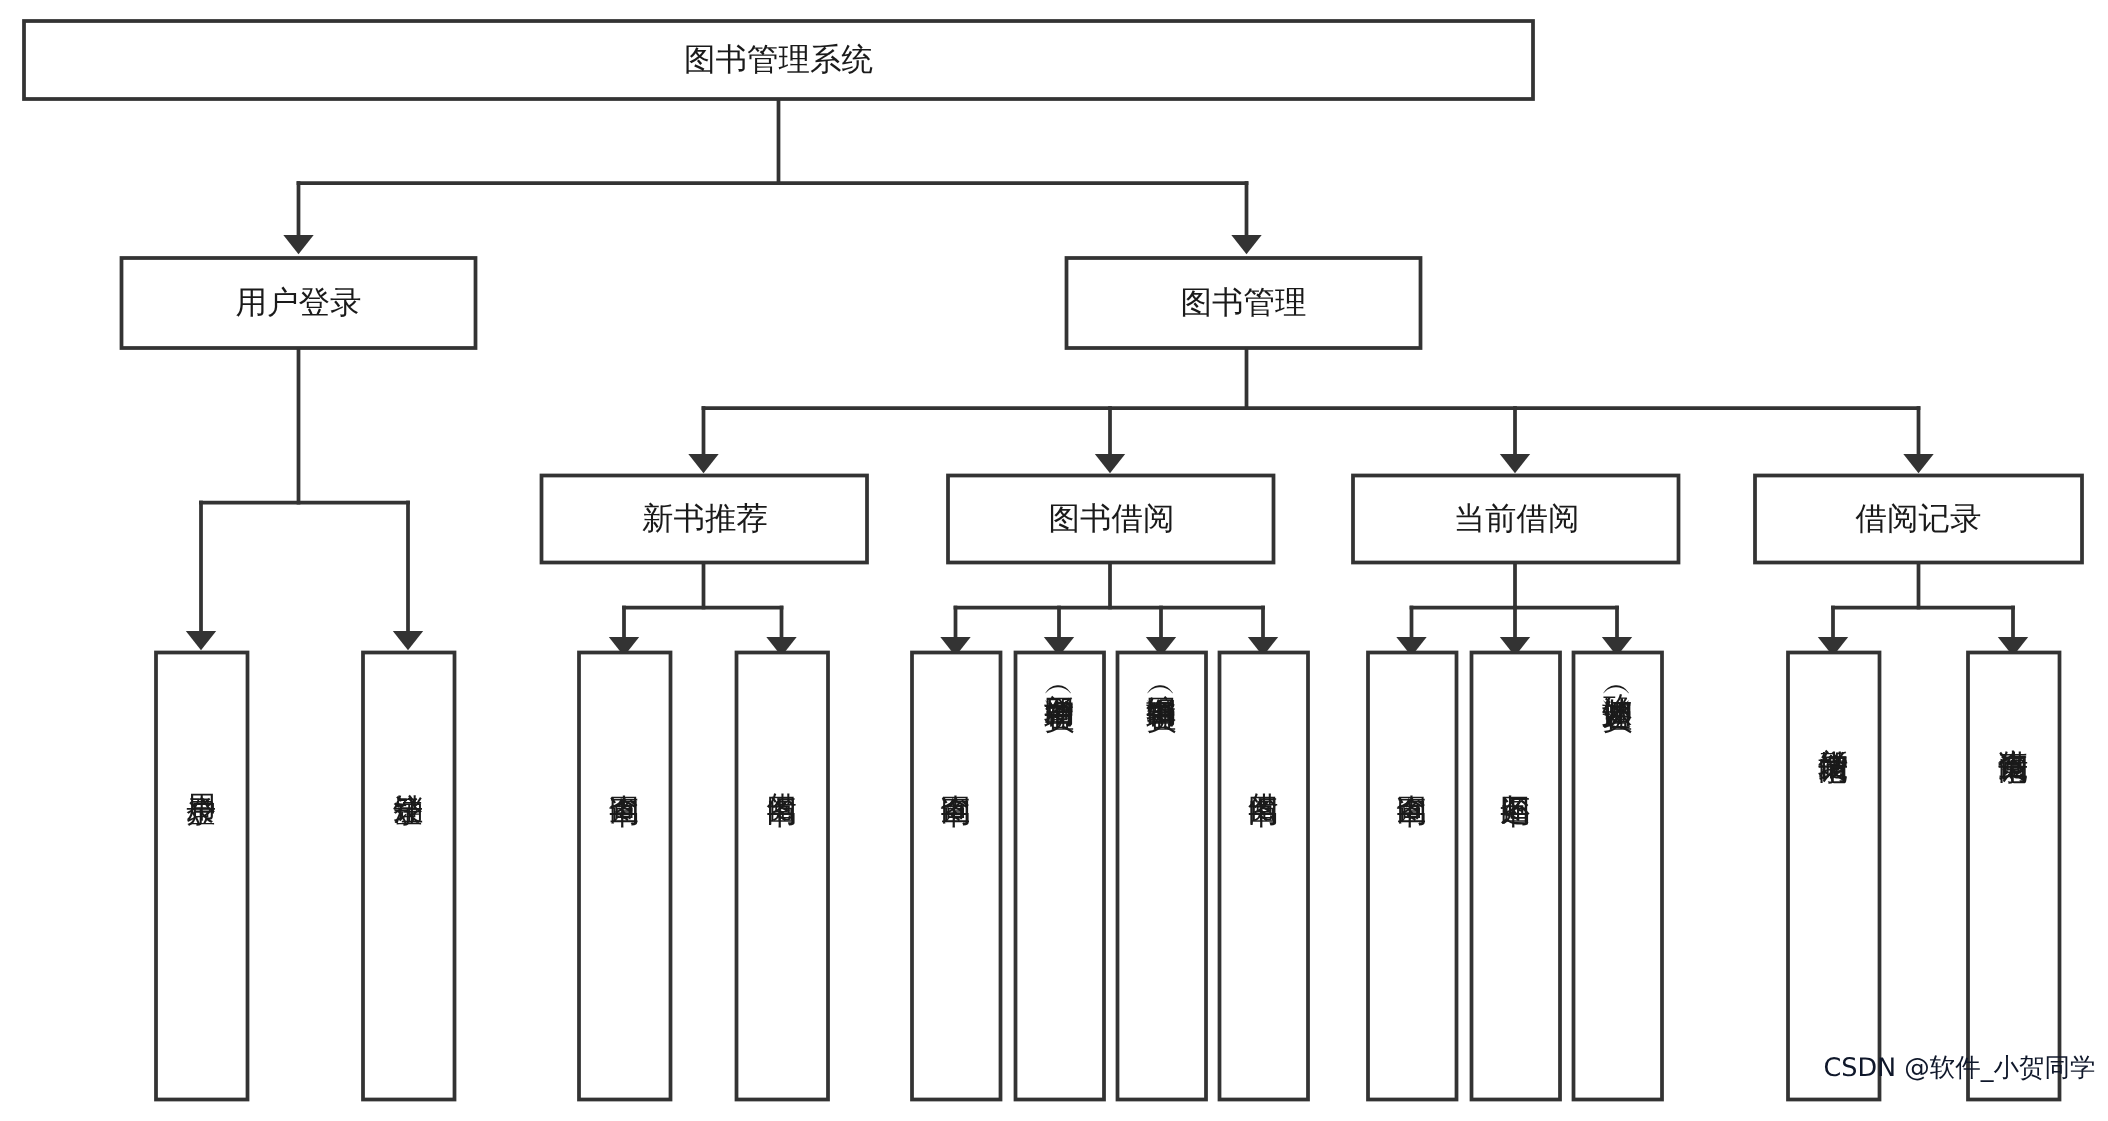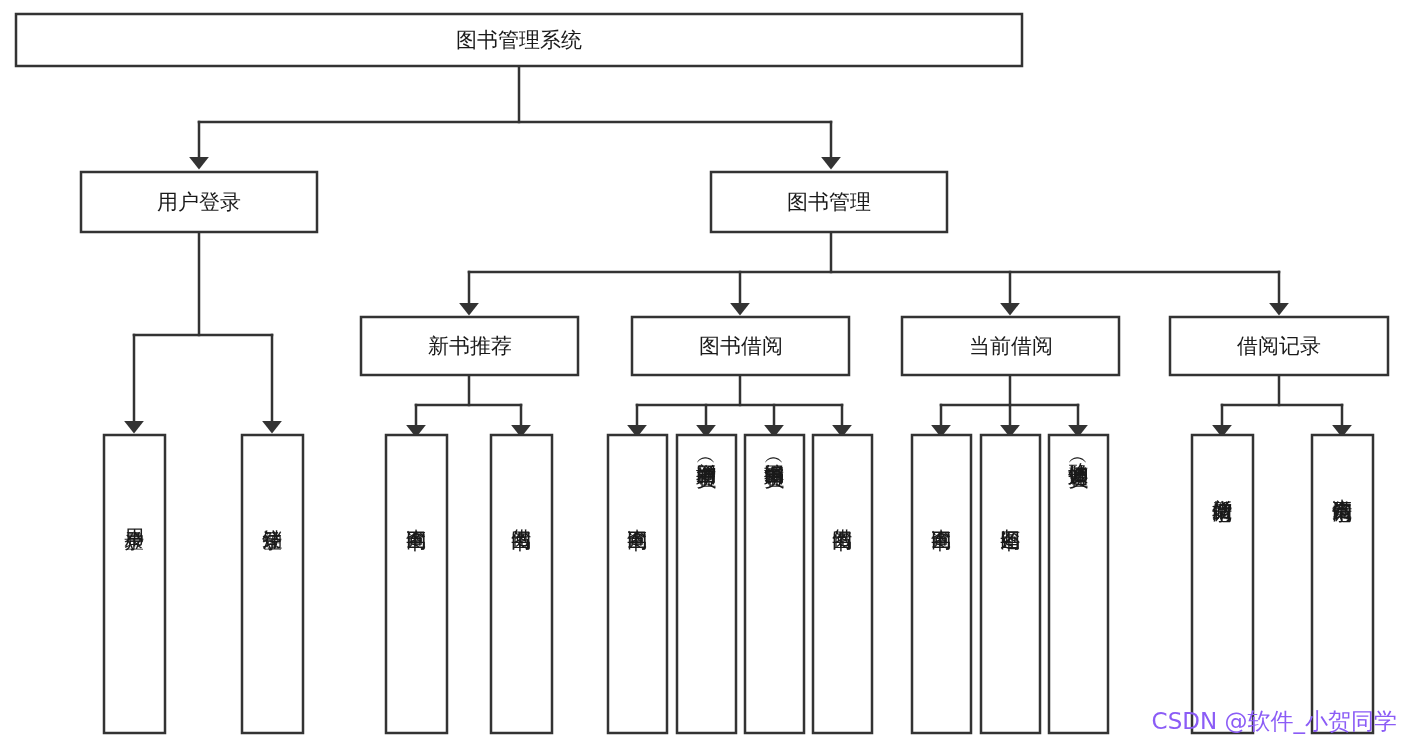--- a/index.html
+++ b/index.html
@@ -57,24 +57,24 @@
     font-size: 20px;
     line-height: 1.12;
     color: #1a1a1a;
     letter-spacing: 1px;
     white-space: nowrap;
     text-align: left;
   }
   .watermark {
     position: absolute;
     right: 8px;
-    bottom: 10px;
-    font-family: "DejaVu Sans", "Liberation Sans", sans-serif;
-    font-size: 23px;
-    color: #8b5cf6;
+    bottom: 24px;
+    font-family: "DejaVu Sans", "Liberation Sans", sans-serif;
+    font-size: 17px;
+    color: #0f172a;
     white-space: nowrap;
   }
 </style>
 </head>
 <body>
 
 <div id="diagram-root">
 
   <svg class="diagram-canvas" viewBox="0 0 1405 747">
     <defs>

